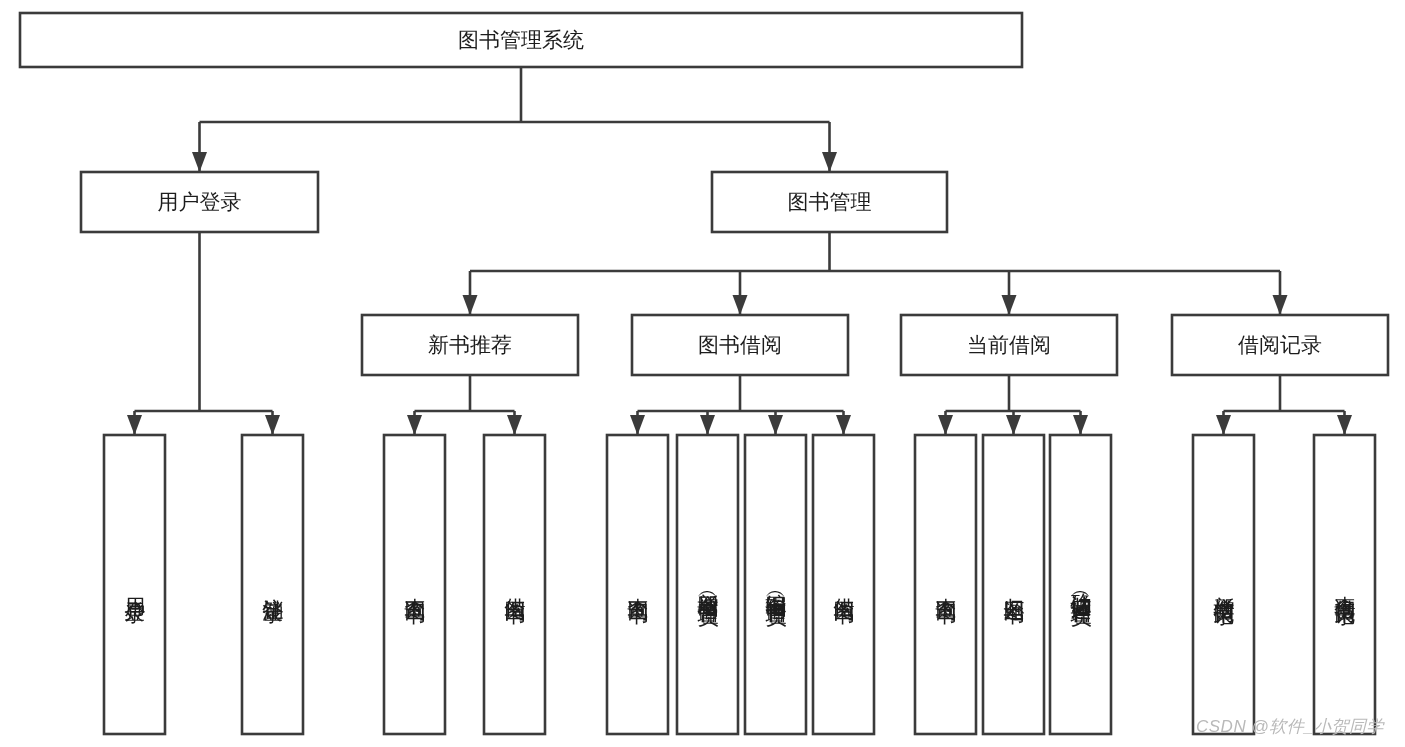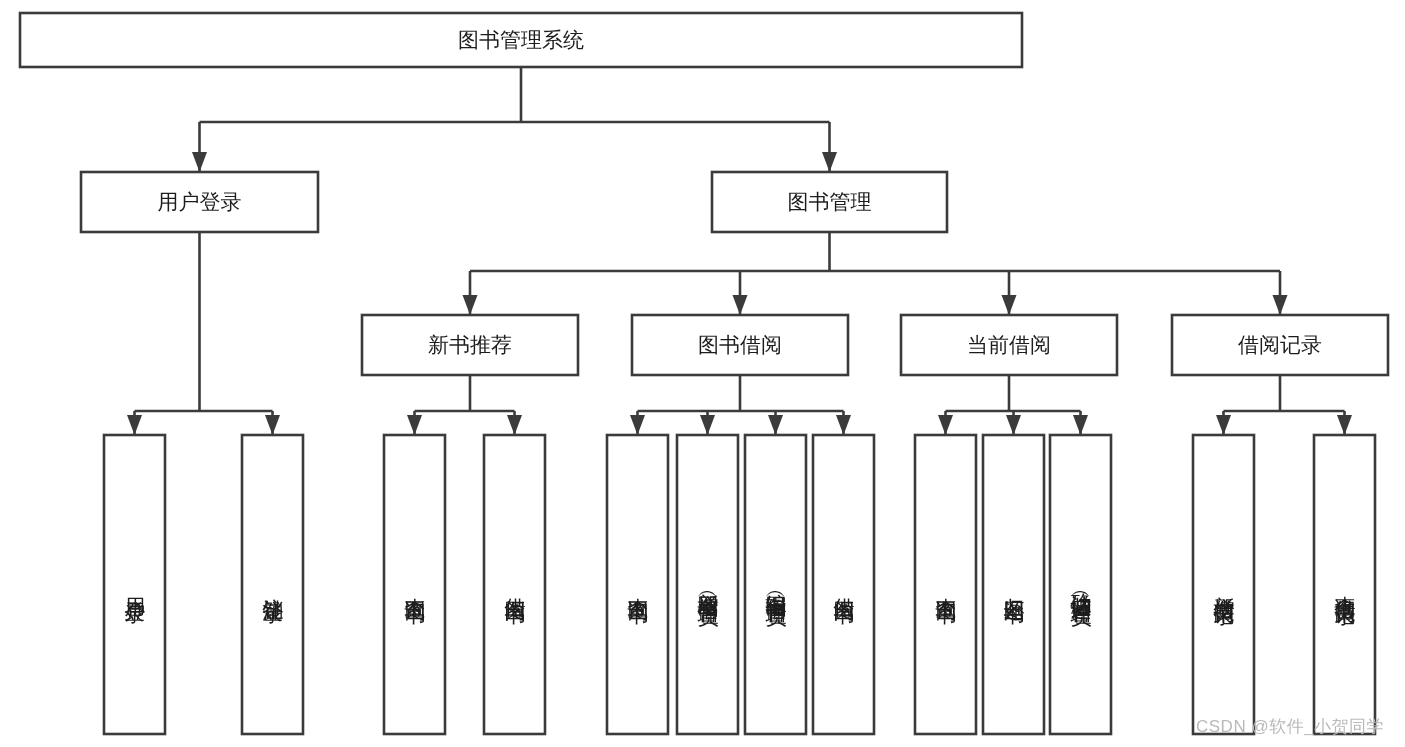--- a/index.html
+++ b/index.html
@@ -178,15 +178,15 @@
       <div class="node-label-v" style="left: 677px; top: 435px; width: 61px; height: 299px;">新增图书（管理员）</div>
       <div class="node-label-v" style="left: 745px; top: 435px; width: 61px; height: 299px;">编辑图书（管理员）</div>
       <div class="node-label-v" style="left: 813px; top: 435px; width: 61px; height: 299px;">借阅图书</div>
       <div class="node-label-v" style="left: 915px; top: 435px; width: 61px; height: 299px;">查询图书</div>
       <div class="node-label-v" style="left: 983px; top: 435px; width: 61px; height: 299px;">归还图书</div>
       <div class="node-label-v" style="left: 1050px; top: 435px; width: 61px; height: 299px;">确认归还（管理员）</div>
       <div class="node-label-v" style="left: 1193px; top: 435px; width: 61px; height: 299px;">新增借阅记录</div>
       <div class="node-label-v" style="left: 1314px; top: 435px; width: 61px; height: 299px;">查询借阅记录</div>
     </div>
 
-  <div class="watermark" style="left: 1196px; top: 715px;">CSDN @软件_小贺同学</div>
+  <div class="watermark" style="left: 1196px; top: 715px; font-style: italic;">CSDN @软件_小贺同学</div>
 
 </div>
 
 </body></html>

